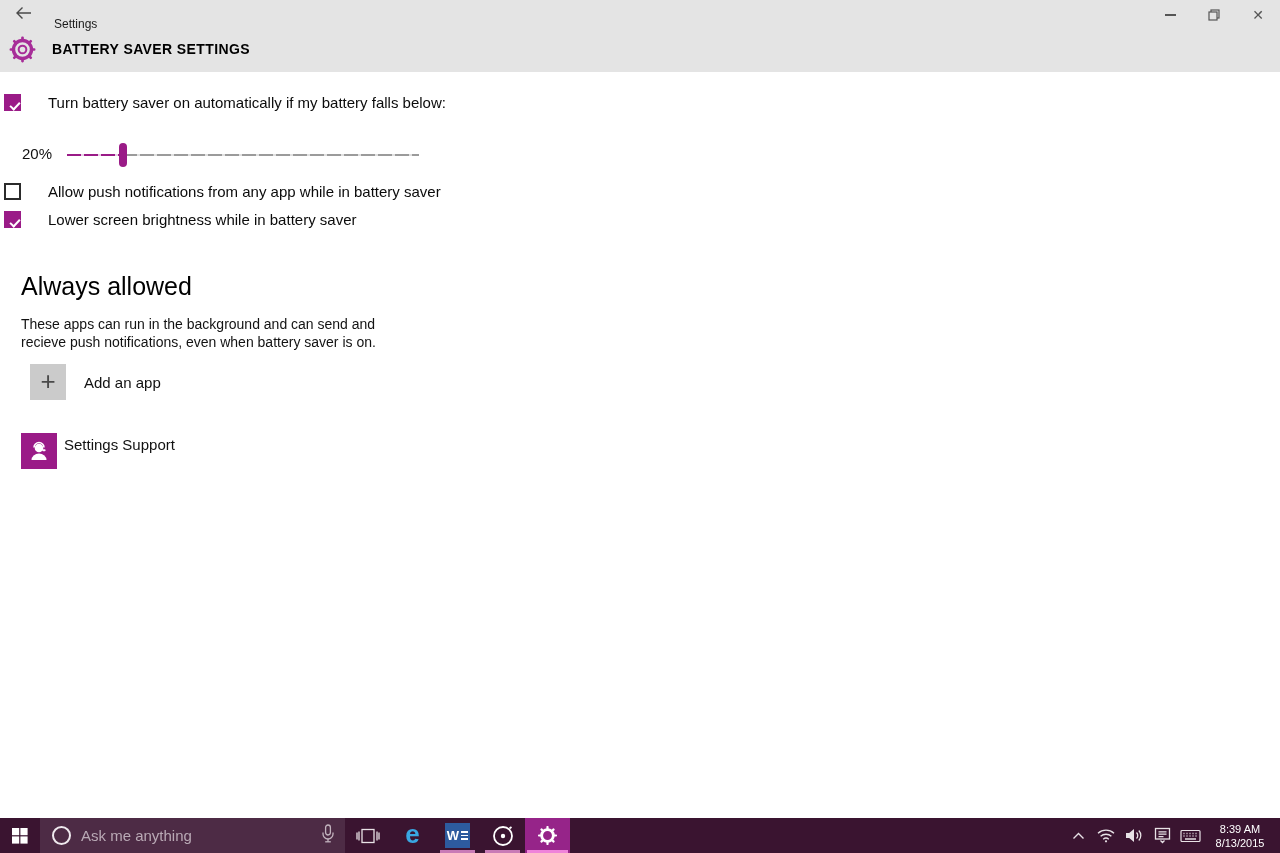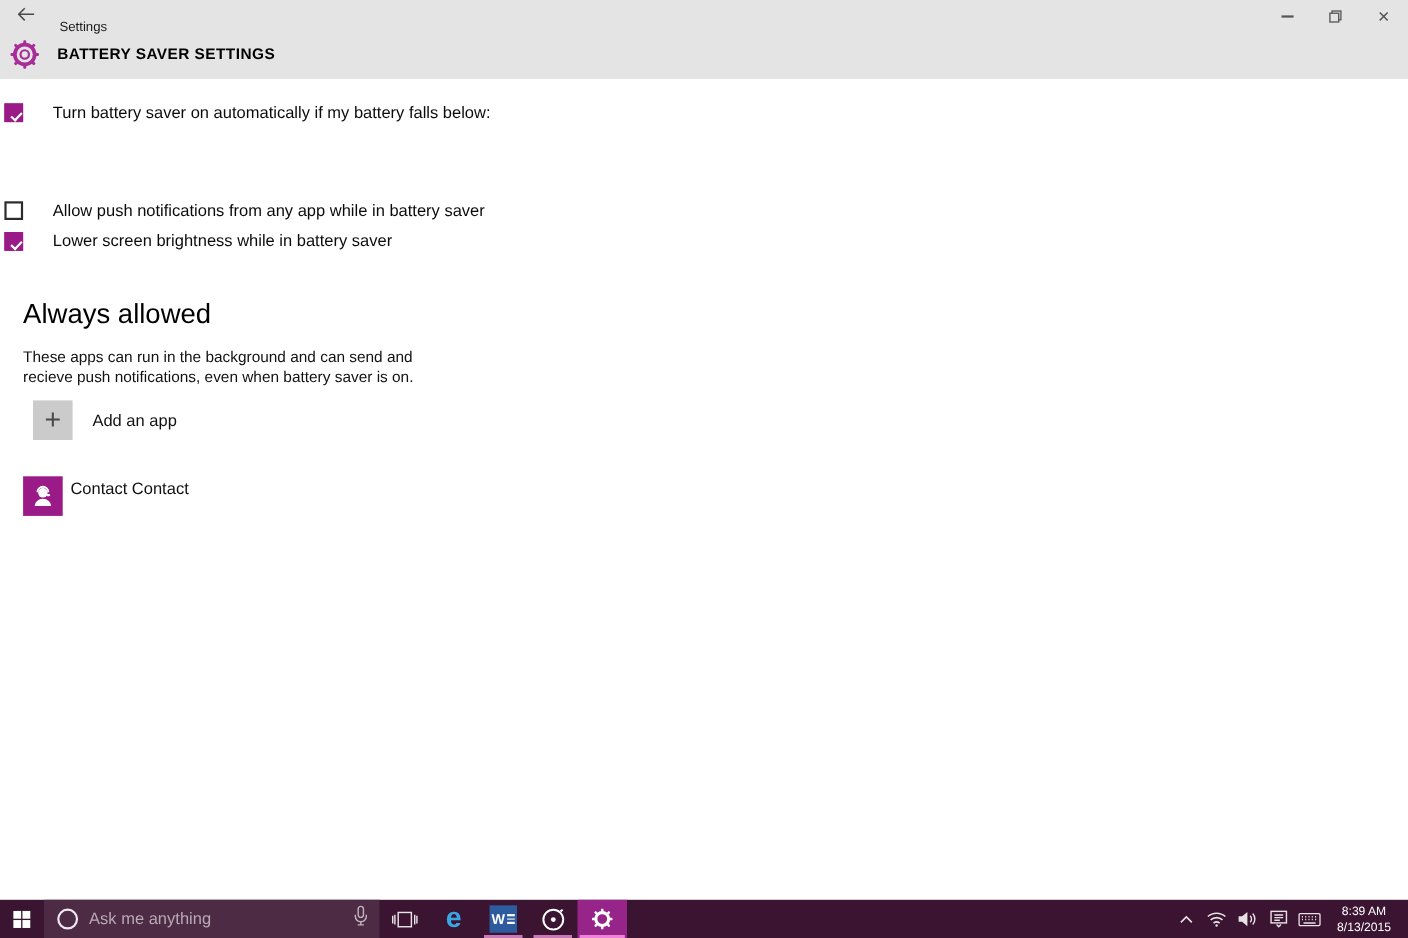--- a/index.html
+++ b/index.html
@@ -126,20 +126,28 @@
   </div>
 </div>
 
 <div class="content">
 
   <div class="chk-row row-auto">
     <span class="checkbox checked"></span>
     <span class="lbl">Turn battery saver on automatically if my battery falls below:</span>
   </div>
 
+  <div class="slider-row">
+    <span class="slider-value">20%</span>
+    <div class="slider-track">
+      <div class="track-fill" style="width: 16%;"></div>
+      <div class="track-rest" style="width: 84%;"></div>
+      <div class="slider-thumb" style="left: calc(16% - 4px);"></div>
+    </div>
+  </div>
 
   <div class="chk-row row-brightness">
     <span class="checkbox checked"></span>
     <span class="lbl">Lower screen brightness while in battery saver</span>
   </div>
 
   <div class="chk-row row-push">
     <span class="checkbox"></span>
     <span class="lbl">Allow push notifications from any app while in battery saver</span>
   </div>
@@ -156,21 +164,21 @@
 
   <div class="contact-row">
     <span class="contact-tile">
       <svg width="24" height="24" viewBox="0 0 24 24">
         <circle cx="12" cy="9" r="4.3" fill="#fff"></circle>
         <path d="M4.5 21 a7.5 6.5 0 0 1 15 0 z" fill="#fff"></path>
         <path d="M7 8.5 a5 5 0 0 1 10 0" fill="none" stroke="#fff" stroke-width="1.6"></path>
         <rect x="15.2" y="10.2" width="3.4" height="2" rx="1" fill="#fff"></rect>
       </svg>
     </span>
-    <span class="contact-label">Contact Contact</span>
+    <span class="contact-label">Settings Support</span>
   </div>
 </div>
 
 <div class="taskbar">
   <div class="start-btn">
     <svg width="16" height="16" viewBox="0 0 16 16">
       <rect x="0" y="0" width="7.2" height="7.2" fill="#fff"></rect>
         <rect x="8.4" y="0" width="7.2" height="7.2" fill="#fff"></rect>
       <rect x="0" y="8.4" width="7.2" height="7.2" fill="#fff"></rect>
         <rect x="8.4" y="8.4" width="7.2" height="7.2" fill="#fff"></rect>

